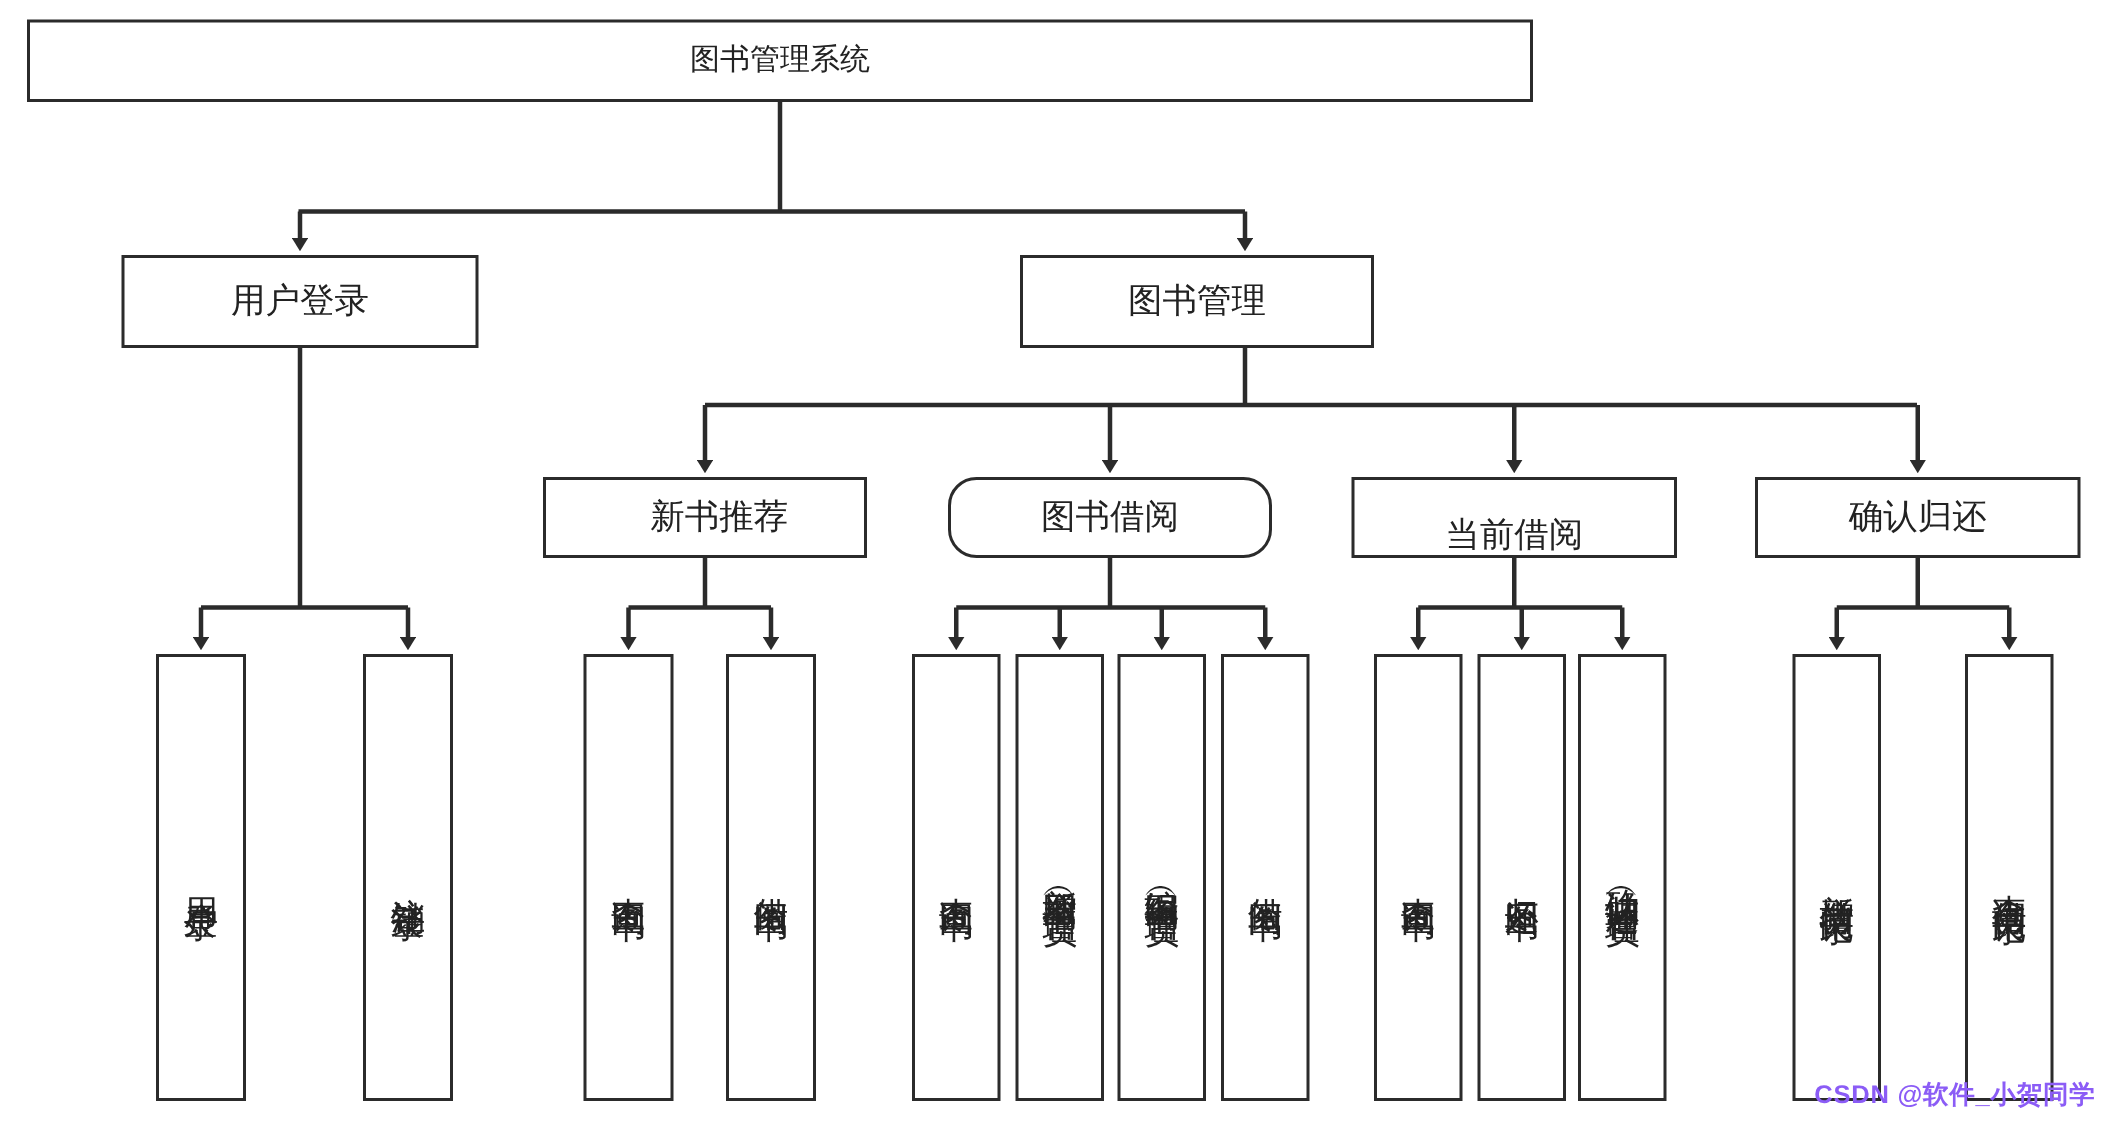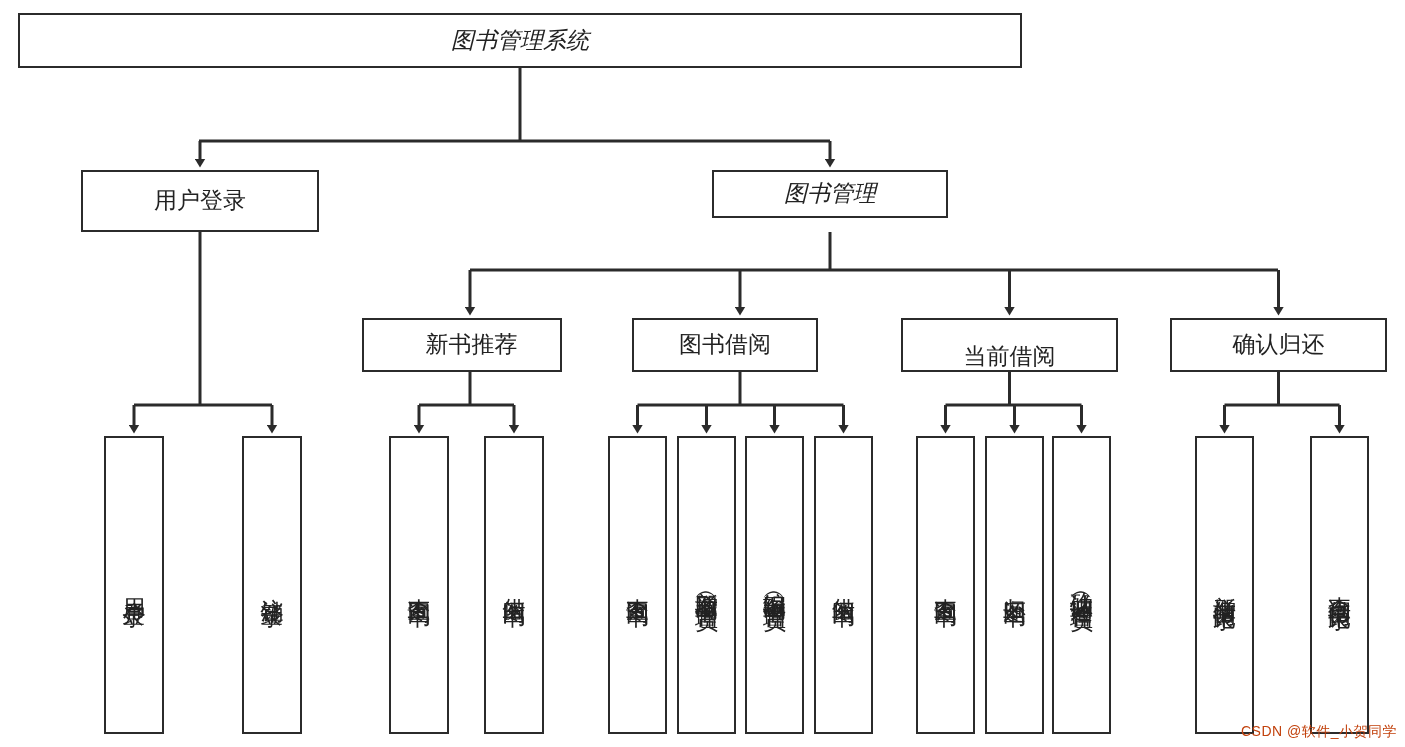--- a/index.html
+++ b/index.html
@@ -39,44 +39,44 @@
   .node-label {
     color: #222222;
     white-space: nowrap;
     line-height: 1.18;
     text-align: center;
   }
   .node-h .node-label {
     font-size: 23px;
   }
   .node-root .node-label {
-    font-size: 23px;
-    font-style: italic;
+    font-size: 20px;
   }
   .node-v {
     align-items: center;
     justify-content: center;
   }
   .node-v .node-label {
     writing-mode: vertical-rl;
     text-orientation: upright;
     font-size: 23px;
     letter-spacing: 2.5px;
     line-height: 1;
     white-space: nowrap;
   }
   .watermark {
     position: absolute;
     right: 8px;
     bottom: 6px;
-    font-size: 14px;
-    color: #c2410c;
+    font-size: 17px;
+    color: #8b5cf6;
     letter-spacing: 0.5px;
     user-select: none;
     white-space: nowrap;
+    font-weight: bold;
   }
 </style>
 </head>
 <body>
 
 <div id="diagram-root">
 
   <svg class="diagram-canvas" viewBox="0 0 1405 747" xmlns="http://www.w3.org/2000/svg">
     <defs>
       <marker id="arrowhead" markerWidth="9" markerHeight="11" refX="1.5" refY="5.5" orient="auto" markerUnits="userSpaceOnUse">
@@ -121,30 +121,30 @@
   </svg>
 
   <div class="node-box node-root node-h" id="node-root" style="left: 18px; top: 13px; width: 1004px; height: 55px;">
     <span class="node-label">图书管理系统</span>
   </div>
 
   <div id="level2-container">
       <div class="node-box node-h" style="left: 81px; top: 170px; width: 238px; height: 62px;">
         <span class="node-label">用户登录</span>
       </div>
-      <div class="node-box node-h" style="left: 712px; top: 170px; width: 236px; height: 48px; font-style: italic;">
+      <div class="node-box node-h" style="left: 680px; top: 170px; width: 236px; height: 62px;">
         <span class="node-label">图书管理</span>
       </div>
     </div>
 
   <div id="level3-container">
-      <div class="node-box node-h" style="left: 362px; top: 318px; width: 200px; height: 54px; padding-left: 19px;">
+      <div class="node-box node-h" style="left: 362px; top: 318px; width: 216px; height: 54px; padding-left: 19px;">
         <span class="node-label">新书推荐</span>
       </div>
-      <div class="node-box node-h" style="left: 632px; top: 318px; width: 186px; height: 54px;">
+      <div class="node-box node-h" style="left: 632px; top: 318px; width: 216px; height: 54px; border-radius: 19px;">
         <span class="node-label">图书借阅</span>
       </div>
       <div class="node-box node-h" style="left: 901px; top: 318px; width: 217px; height: 54px; align-items: flex-end;">
         <span class="node-label">当前借阅</span>
       </div>
       <div class="node-box node-h" style="left: 1170px; top: 318px; width: 217px; height: 54px;">
         <span class="node-label">确认归还</span>
       </div>
     </div>
 

